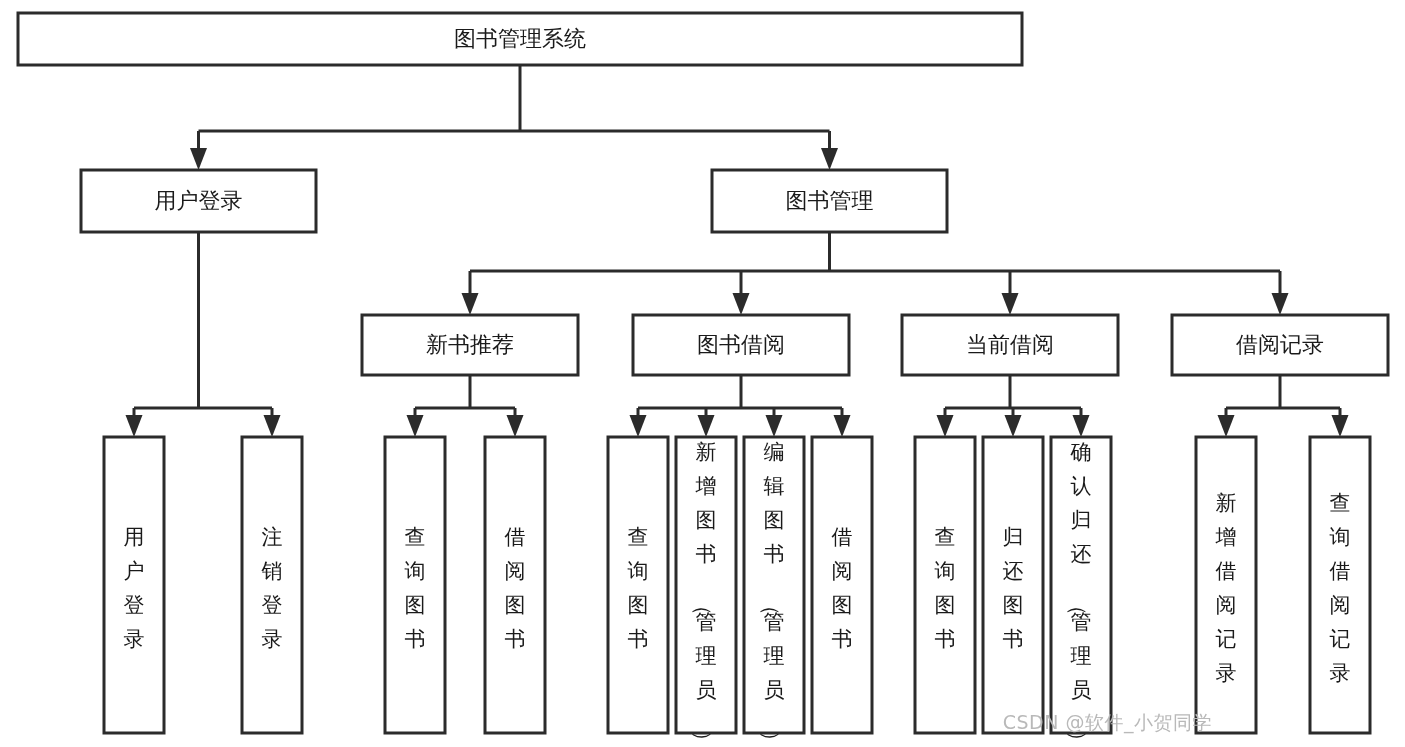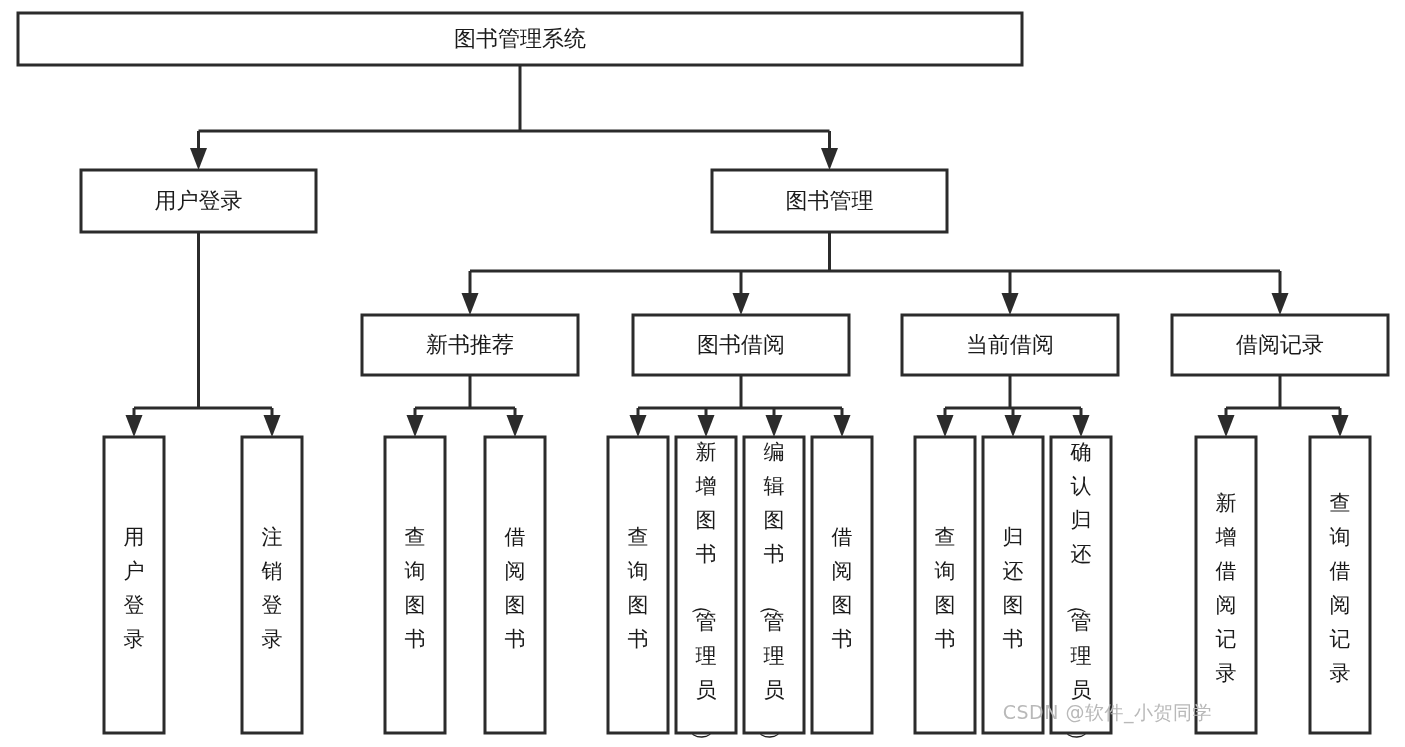--- a/index.html
+++ b/index.html
@@ -58,21 +58,21 @@
   }
   .node-label-vertical {
     fill: #1a1a1a;
     font-family: "DejaVu Sans", "Liberation Sans", sans-serif;
     font-size: 21px;
     text-anchor: middle;
   }
   .watermark {
     position: absolute;
     right: 12px;
-    bottom: 21px;
+    bottom: 11px;
     font-family: "DejaVu Sans", "Liberation Sans", sans-serif;
     font-size: 19px;
     color: #b9b9b9;
     white-space: nowrap;
     letter-spacing: 0.5px;
     pointer-events: none;
   }
 </style>
 </head>
 <body>

